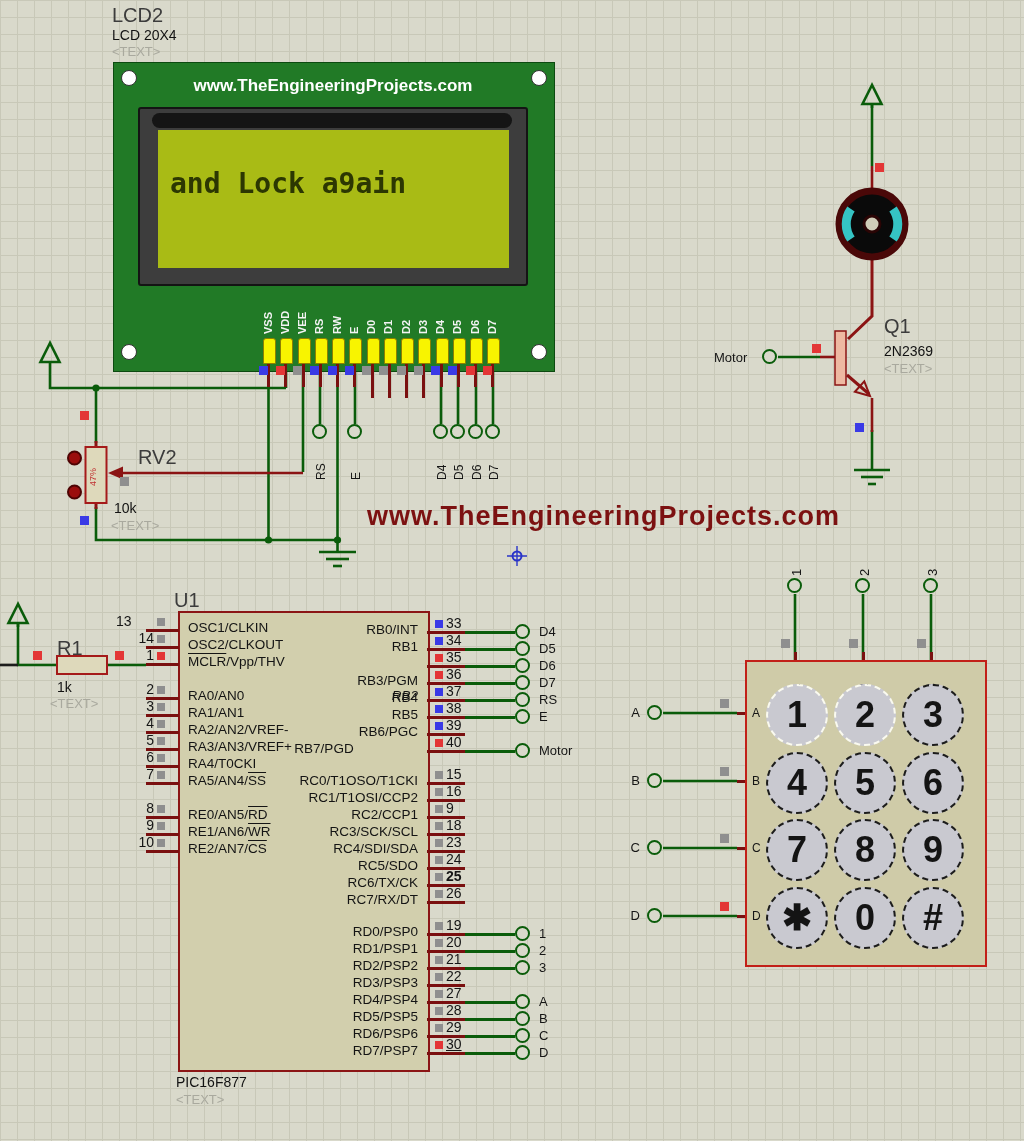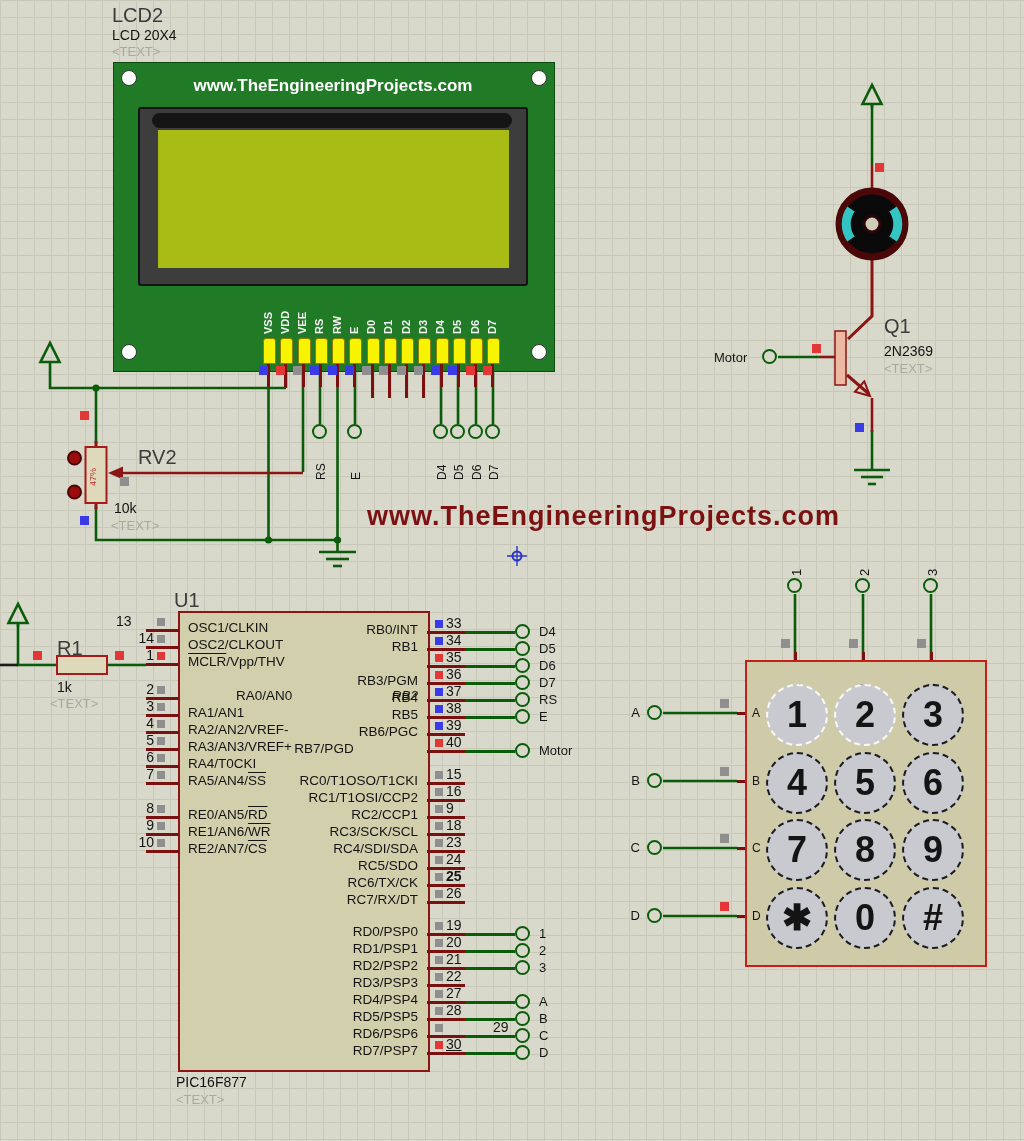--- a/index.html
+++ b/index.html
@@ -142,20 +142,21 @@
 
   <div class="abs lcd-board" style="left:113px;top:62px;width:440px;height:308px;"></div>
   <div class="abs lcd-header" style="left:113px;top:76px;width:440px;">www.TheEngineeringProjects.com</div>
   <div class="abs hole" style="left:121px;top:70px;"></div>
   <div class="abs hole" style="left:531px;top:70px;"></div>
   <div class="abs hole" style="left:121px;top:344px;"></div>
   <div class="abs hole" style="left:531px;top:344px;"></div>
   <div class="abs bezel" style="left:138px;top:107px;width:386px;height:175px;"></div>
   <div class="abs bezel-bar" style="left:152px;top:113px;width:360px;height:15px;"></div>
   <div class="abs screen" style="left:158px;top:130px;width:351px;height:138px;"></div>
+  <div class="abs screen-line" style="left:170px;top:167px;">and Lock a9ain</div>
 
   <div class="abs lbl-ref" style="left:138px;top:446px;">RV2</div>
   <div class="abs lbl-part" style="left:114px;top:500px;">10k</div>
   <div class="abs lbl-text" style="left:111px;top:518px;">&lt;TEXT&gt;</div>
 
   <div class="abs lbl-ref" style="left:57px;top:637px;">R1</div>
   <div class="abs lbl-part" style="left:57px;top:679px;">1k</div>
   <div class="abs lbl-text" style="left:50px;top:696px;">&lt;TEXT&gt;</div>
 
   <div class="abs lbl-ref" style="left:884px;top:315px;">Q1</div>
@@ -251,21 +252,21 @@
     <div class="abs pin-num" style="left: 116px; top: 630px; width: 38px; text-align: right;">14</div>
     <div class="abs ind" style="left: 157px; top: 635px; width: 8px; height: 8px; background: rgb(143, 143, 143);"></div>
     <div class="abs chip-lbl" style="left: 188px; top: 637px;"><span>OSC2/CLKOUT</span></div>
     <div class="abs stub" style="left: 146px; top: 663px; width: 33px; height: 3px;"></div>
     <div class="abs pin-num" style="left: 116px; top: 647px; width: 38px; text-align: right;">1</div>
     <div class="abs ind" style="left: 157px; top: 652px; width: 8px; height: 8px; background: rgb(227, 54, 54);"></div>
     <div class="abs chip-lbl" style="left: 188px; top: 654px;"><span class="ov">MCLR</span><span>/Vpp/THV</span></div>
     <div class="abs stub" style="left: 146px; top: 697px; width: 33px; height: 3px;"></div>
     <div class="abs pin-num" style="left: 116px; top: 681px; width: 38px; text-align: right;">2</div>
     <div class="abs ind" style="left: 157px; top: 686px; width: 8px; height: 8px; background: rgb(143, 143, 143);"></div>
-    <div class="abs chip-lbl" style="left: 188px; top: 688px; margin-left: 48px;"><span>RA0/AN0</span></div>
+    <div class="abs chip-lbl" style="left: 188px; top: 688px;"><span>RA0/AN0</span></div>
     <div class="abs stub" style="left: 146px; top: 714px; width: 33px; height: 3px;"></div>
     <div class="abs pin-num" style="left: 116px; top: 698px; width: 38px; text-align: right;">3</div>
     <div class="abs ind" style="left: 157px; top: 703px; width: 8px; height: 8px; background: rgb(143, 143, 143);"></div>
     <div class="abs chip-lbl" style="left: 188px; top: 705px;"><span>RA1/AN1</span></div>
     <div class="abs stub" style="left: 146px; top: 731px; width: 33px; height: 3px;"></div>
     <div class="abs pin-num" style="left: 116px; top: 715px; width: 38px; text-align: right;">4</div>
     <div class="abs ind" style="left: 157px; top: 720px; width: 8px; height: 8px; background: rgb(143, 143, 143);"></div>
     <div class="abs chip-lbl" style="left: 188px; top: 722px;"><span>RA2/AN2/VREF-</span></div>
     <div class="abs stub" style="left: 146px; top: 748px; width: 33px; height: 3px;"></div>
     <div class="abs pin-num" style="left: 116px; top: 732px; width: 38px; text-align: right;">5</div>
@@ -410,21 +411,21 @@
     <div class="abs net-lbl" style="left: 539px; top: 994px;">A</div>
     <div class="abs stub" style="left: 427px; top: 1018px; width: 38px; height: 3px;"></div>
     <div class="abs ind" style="left: 435px; top: 1007px; width: 8px; height: 8px; background: rgb(143, 143, 143);"></div>
     <div class="abs pin-num" style="left: 446px; top: 1002px; width: 34px;">28</div>
     <div class="abs chip-lbl" style="left: 230px; top: 1009px; width: 188px; text-align: right;"><span>RD5/PSP5</span></div>
     <div class="abs gwire" style="left: 465px; top: 1018px; width: 50px; height: 3px;"></div>
     <div class="abs term" style="left: 515px; top: 1011px;"></div>
     <div class="abs net-lbl" style="left: 539px; top: 1011px;">B</div>
     <div class="abs stub" style="left: 427px; top: 1035px; width: 38px; height: 3px;"></div>
     <div class="abs ind" style="left: 435px; top: 1024px; width: 8px; height: 8px; background: rgb(143, 143, 143);"></div>
-    <div class="abs pin-num" style="left: 446px; top: 1019px; width: 34px; margin-left: 47px;">29</div>
+    <div class="abs pin-num" style="left: 446px; top: 1019px; width: 34px;">29</div>
     <div class="abs chip-lbl" style="left: 230px; top: 1026px; width: 188px; text-align: right;"><span>RD6/PSP6</span></div>
     <div class="abs gwire" style="left: 465px; top: 1035px; width: 50px; height: 3px;"></div>
     <div class="abs term" style="left: 515px; top: 1028px;"></div>
     <div class="abs net-lbl" style="left: 539px; top: 1028px;">C</div>
     <div class="abs stub" style="left: 427px; top: 1052px; width: 38px; height: 3px;"></div>
     <div class="abs ind" style="left: 435px; top: 1041px; width: 8px; height: 8px; background: rgb(227, 54, 54);"></div>
     <div class="abs pin-num" style="left: 446px; top: 1036px; width: 34px; text-decoration: underline;">30</div>
     <div class="abs chip-lbl" style="left: 230px; top: 1043px; width: 188px; text-align: right;"><span>RD7/PSP7</span></div>
     <div class="abs gwire" style="left: 465px; top: 1052px; width: 50px; height: 3px;"></div>
     <div class="abs term" style="left: 515px; top: 1045px;"></div>

